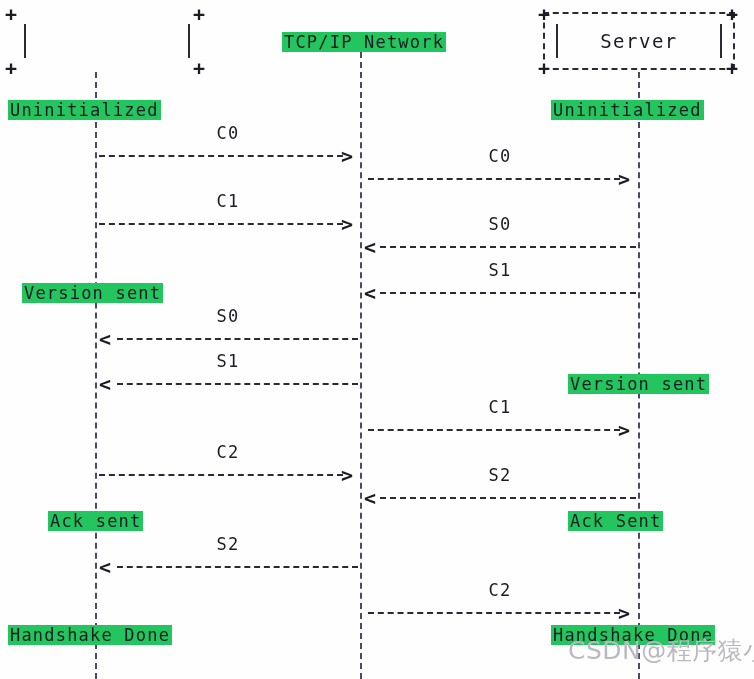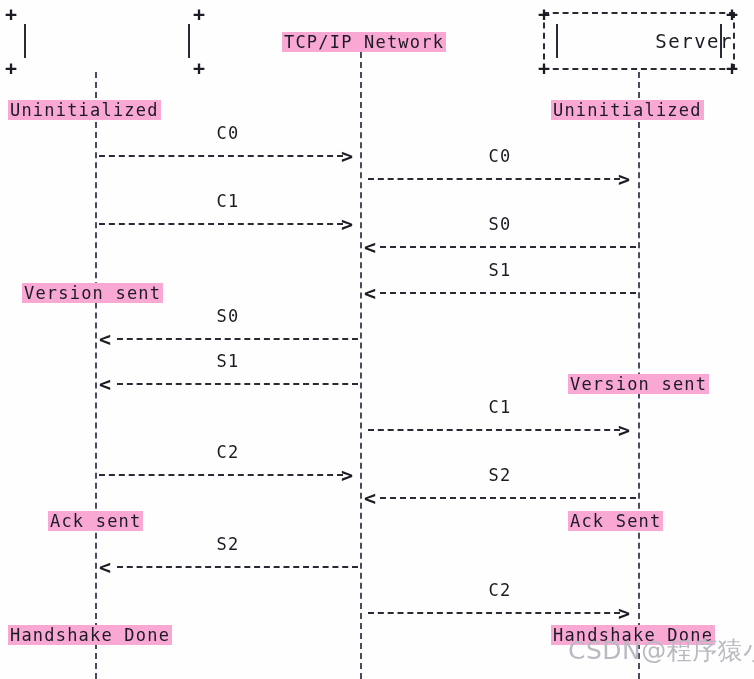--- a/index.html
+++ b/index.html
@@ -55,21 +55,21 @@
     border-left: 2px dashed #4a4a60;
   }
 
   
   .state {
     position: absolute;
     font-size: 17px;
     letter-spacing: 1.2px;
     white-space: nowrap;
     color: #1b1b24;
-    background: #f9a8d4;
+    background: #22c55e;
     padding: 0 2px;
     line-height: 20px;
   }
 
   
   .msg-line {
     position: absolute;
     height: 0;
     border-top: 2px dashed #2a2a35;
   }
@@ -107,21 +107,21 @@
 
   <div class="box-side" style="left:24px; top:24px; height:34px;"></div>
   <div class="box-side" style="left:188px; top:24px; height:34px;"></div>
   <div class="corner" style="left:5px;  top:4px;">+</div>
   <div class="corner" style="left:193px;top:4px;">+</div>
   <div class="corner" style="left:5px;  top:58px;">+</div>
   <div class="corner" style="left:193px;top:58px;">+</div>
 
   <div class="state" style="left:282px; top:32px;">TCP/IP Network</div>
 
-  <div class="box" id="box-server" style="left:543px; top:12px; width:192px; height:58px;justify-content:flex-end;">
+  <div class="box" id="box-server" style="left:543px; top:12px; width:192px; height:58px;">
     <span class="box-label">Server</span>
   </div>
   <div class="box-side" style="left:556px; top:24px; height:34px;"></div>
   <div class="box-side" style="left:720px; top:24px; height:34px;"></div>
   <div class="corner" style="left:538px;top:4px;">+</div>
   <div class="corner" style="left:726px;top:4px;">+</div>
   <div class="corner" style="left:538px;top:58px;">+</div>
   <div class="corner" style="left:726px;top:58px;">+</div>
 
   <div class="lifeline" style="left:95px;  top:72px;  height:607px;"></div>

